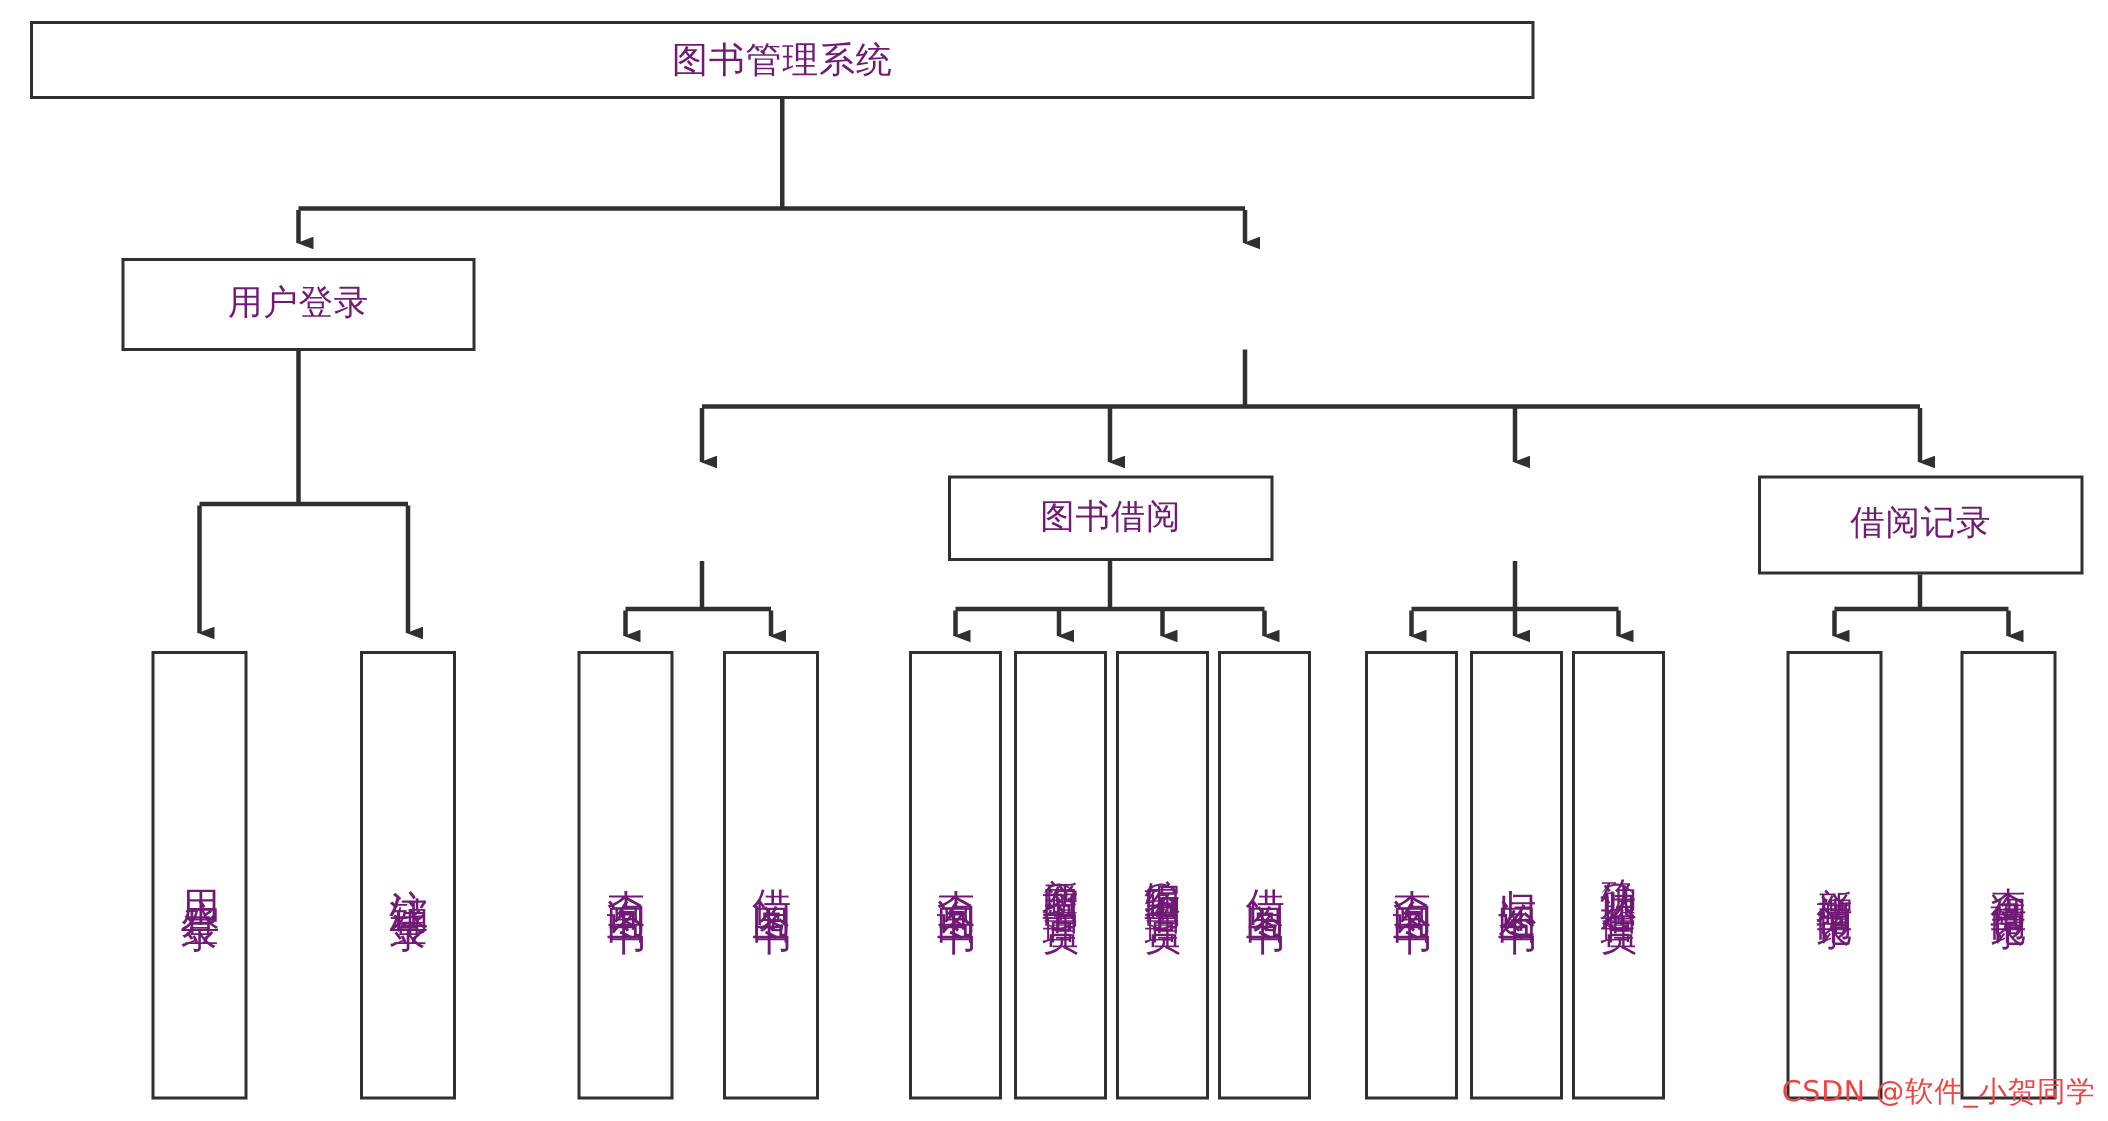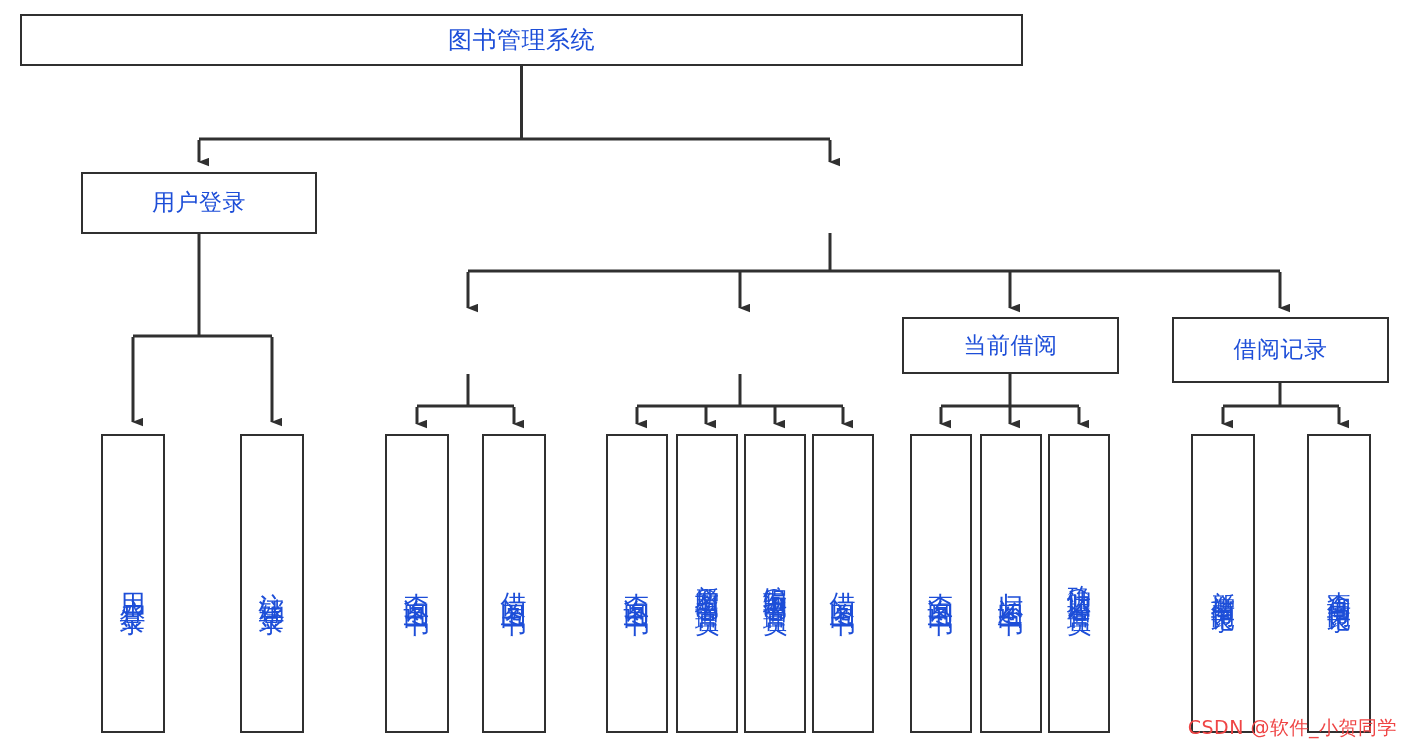--- a/index.html
+++ b/index.html
@@ -27,21 +27,21 @@
     pointer-events: none;
   }
   .node {
     position: absolute;
     box-sizing: border-box;
     background: #ffffff;
     border: 2px solid #303030;
     display: flex;
     align-items: center;
     justify-content: center;
-    color: #1d4ed8;
+    color: #701a75;
     z-index: 3;
   }
   .node .lbl {
     display: block;
     line-height: 1.18;
     letter-spacing: 0.5px;
   }
   
   .node.h .lbl {
     font-size: 23px;
@@ -132,22 +132,22 @@
   </svg>
 
   <div class="node h root" style="left:20px; top:14px; width:1003px; height:52px;">
     <span class="lbl">图书管理系统</span>
   </div>
 
   <div class="node h" style="left:81px; top:172px; width:236px; height:62px;">
     <span class="lbl">用户登录</span>
   </div>
 
-  <div class="node h" style="left:902px; top:317px; width:217px; height:57px;">
-    <span class="lbl">当前借阅</span>
+  <div class="node h" style="left:632px; top:317px; width:217px; height:57px;">
+    <span class="lbl">图书借阅</span>
   </div>
   <div class="node h" style="left:1172px; top:317px; width:217px; height:66px;">
     <span class="lbl">借阅记录</span>
   </div>
 
   <div class="node v" style="left:101px; top:434px; width:64px; height:299px;">
     <span class="lbl">用户登录</span>
   </div>
   <div class="node v" style="left:240px; top:434px; width:64px; height:299px;">
     <span class="lbl">注销登录</span>

